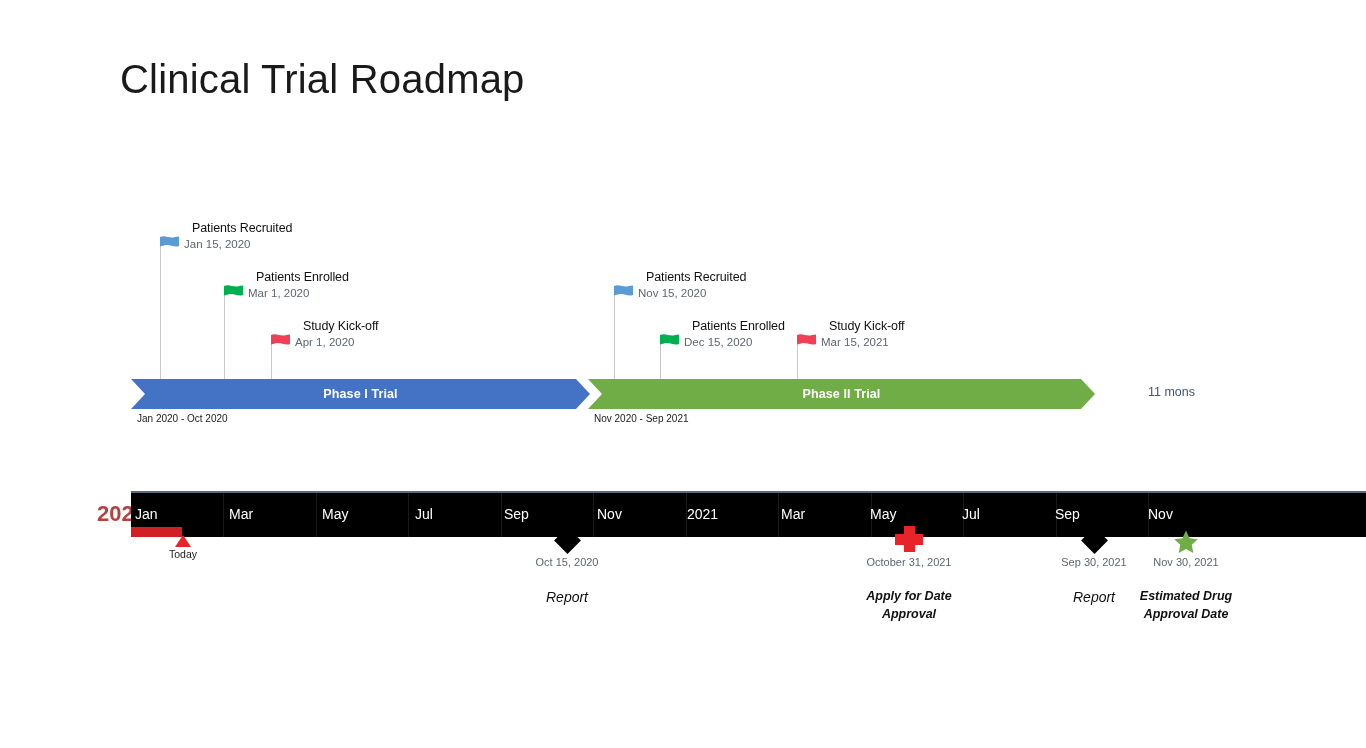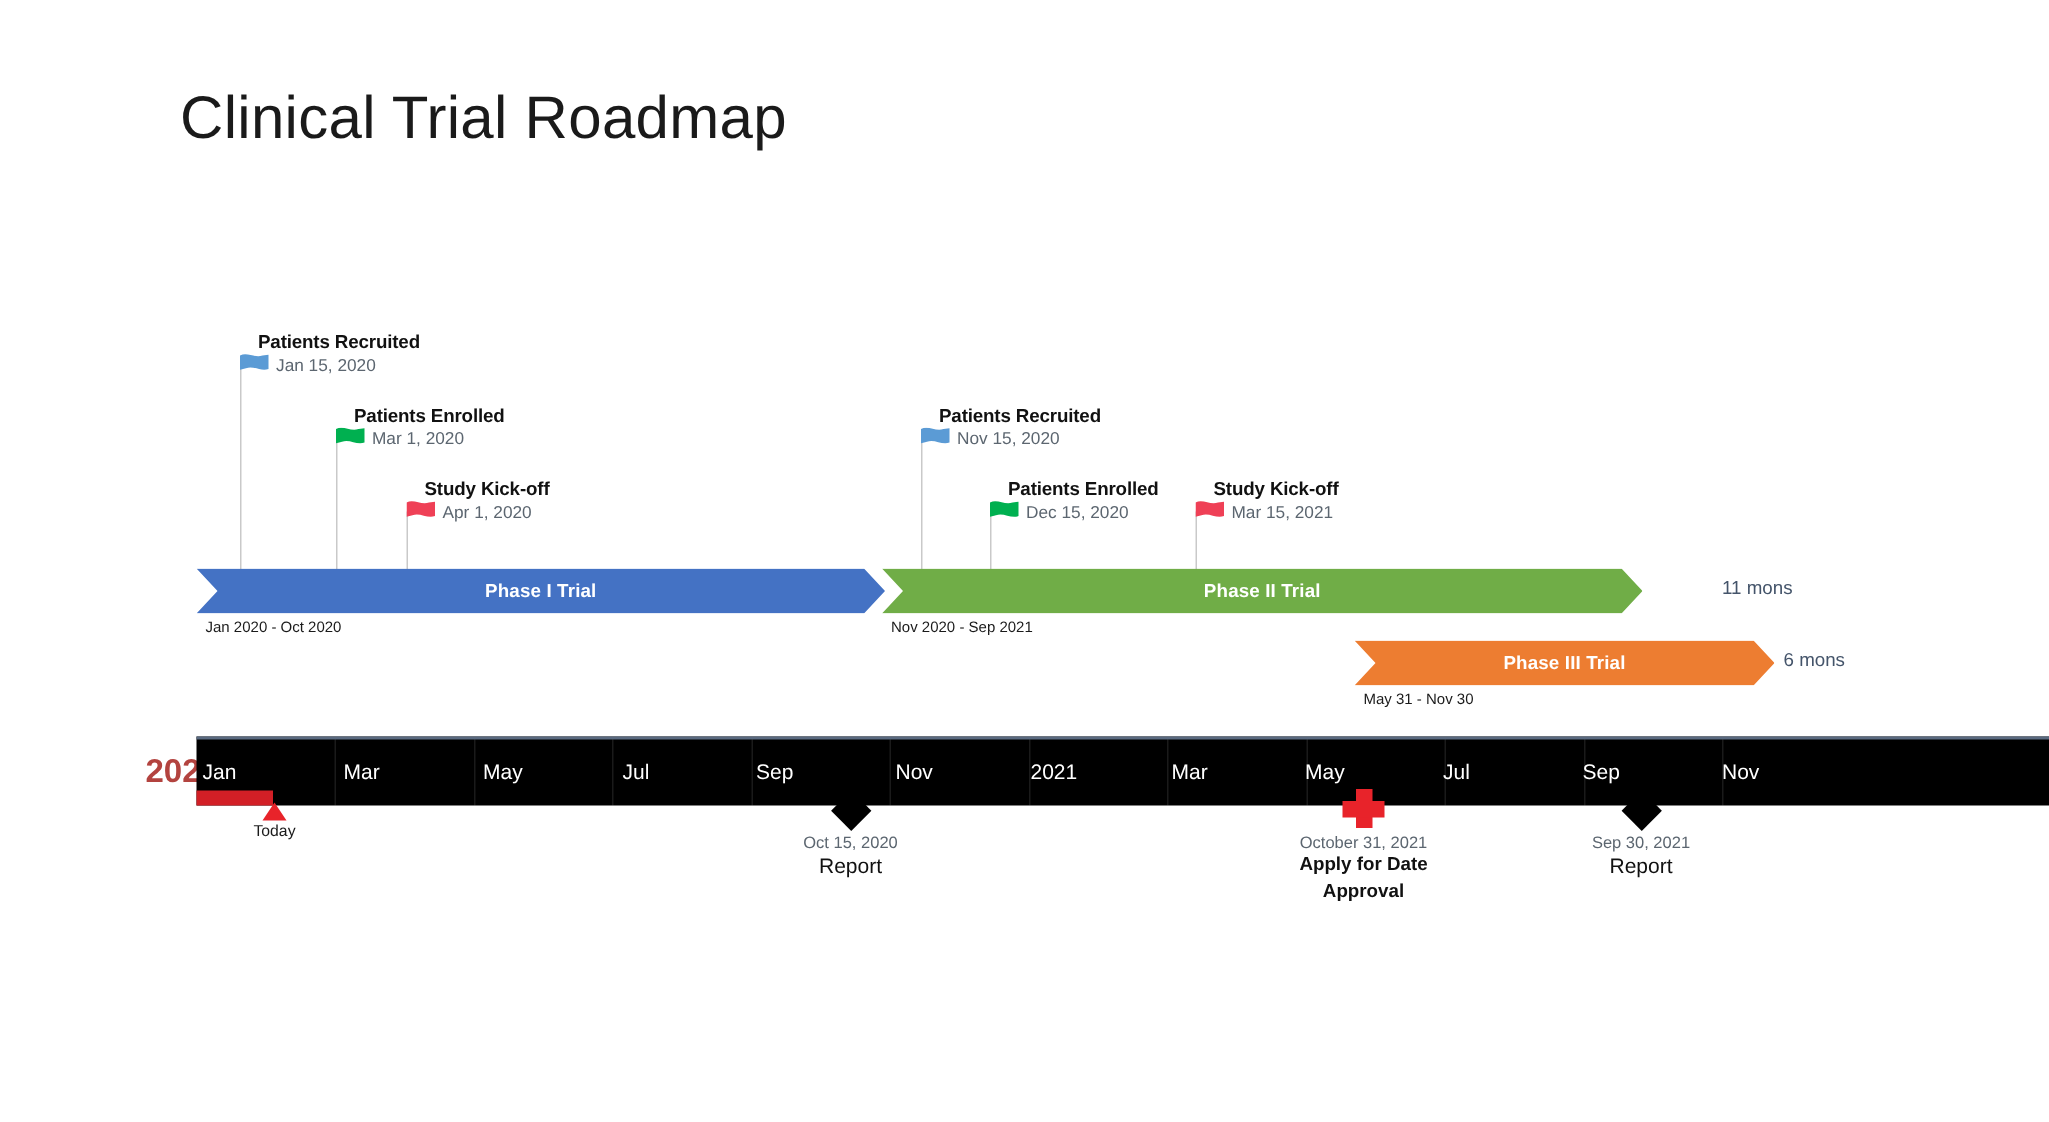--- a/index.html
+++ b/index.html
@@ -19,22 +19,22 @@
   }
 
   
   .flag-group { position: absolute; }
   .flag-pole {
     position: absolute; left: 0; top: 10px;
     width: 1px; background: #c9c9c9;
   }
   .flag-banner { position: absolute; left: 0px; top: 3px; width: 20px; height: 16px; }
   .flag-title {
-    position: absolute; left: 12px; top: -12px;
-    font-size: 12.5px; font-weight: bold; color: #111111;
+    position: absolute; left: 32px; top: -12px;
+    font-size: 12.5px; font-weight: normal; color: #111111;
     white-space: nowrap; letter-spacing: -0.1px;
   }
   .flag-date {
     position: absolute; left: 24px; top: 5px;
     font-size: 11.5px; font-weight: 400; color: #5c6670;
     white-space: nowrap;
   }
 
   
   .phase { position: absolute; height: 30px; }
@@ -92,21 +92,21 @@
   }
   .today-text {
     margin-top: 1px; font-size: 10.5px; color: #1a1a1a;
     text-align: center; white-space: nowrap;
   }
 
   
   .ms { position: absolute; top: 528px; width: 180px; margin-left: -90px; text-align: center; }
   .ms-icon { height: 26px; display: flex; align-items: flex-start; justify-content: center; }
   .ms-date { font-size: 11px; color: #5c6670; white-space: nowrap; margin-top: 2px; }
-  .ms-name { font-size: 12.5px; font-weight: bold; color: #111111; line-height: 1.42; margin-top: 0; }
+  .ms-name { font-size: 12.5px; font-weight: bold; color: #111111; line-height: 1.42; margin-top: 20px; font-style: italic; }
   .ms-name.plain { font-weight: 400; font-size: 14px; }
 
   .diamond {
     width: 19px; height: 19px; background: #000000;
     transform: rotate(45deg); margin-top: 3px;
   }
   .cross {
     position: relative; width: 28px; height: 26px; margin-top: -2px;
   }
   .cross::before, .cross::after {
@@ -184,27 +184,20 @@
   </div>
 
   <div class="phase" style="left:588px; top:379px; width:507px;">
     <div class="phase-bar" style="background:#70ad47;">
       <span class="phase-label">Phase II Trial</span>
     </div>
     <div class="phase-range">Nov 2020 - Sep 2021</div>
     <div class="phase-duration" style="left:513px;margin-left:47px;">11 mons</div>
   </div>
 
-  <div class="phase" style="left:903px; top:427px; width:280px;">
-    <div class="phase-bar" style="background:#ed7d31;">
-      <span class="phase-label">Phase III Trial</span>
-    </div>
-    <div class="phase-range">May 31 - Nov 30</div>
-    <div class="phase-duration" style="left:286px;">6 mons</div>
-  </div>
 
   <div class="year-label" style="left:69px;margin-left:28px;">2020</div>
   <div class="year-label" style="left:1246px;">2021</div>
 
   <div class="axis">
     <div class="axis-tick" style="left:92px;"></div>
     <div class="axis-tick" style="left:185px;"></div>
     <div class="axis-tick" style="left:277px;"></div>
     <div class="axis-tick" style="left:370px;"></div>
     <div class="axis-tick" style="left:462px;"></div>
@@ -256,14 +249,26 @@
   </div>
 
   <div class="ms" style="left:1094px;">
     <div class="ms-icon">
         <div class="diamond"></div>
       </div>
     <div class="ms-date">Sep 30, 2021</div>
     <div class="ms-name plain">Report</div>
   </div>
 
+  <div class="ms" style="left:1186px;">
+    <div class="ms-icon">
+      <svg width="28" height="27" viewBox="0 0 24 24" style="margin-top:1px;">
+        <path d="M12 1.4 L15.2 8.2 L22.5 9.1 L17.1 14.1 L18.5 21.4 L12 17.8 L5.5 21.4 L6.9 14.1 L1.5 9.1 L8.8 8.2 Z" fill="#70ad47"></path>
+      </svg>
+    </div>
+    <div class="ms-date">Nov 30, 2021</div>
+    <div class="ms-name">
+      <div>Estimated Drug</div>
+      <div>Approval Date</div>
+    </div>
+  </div>
 
 </div>
 
 </body></html>

